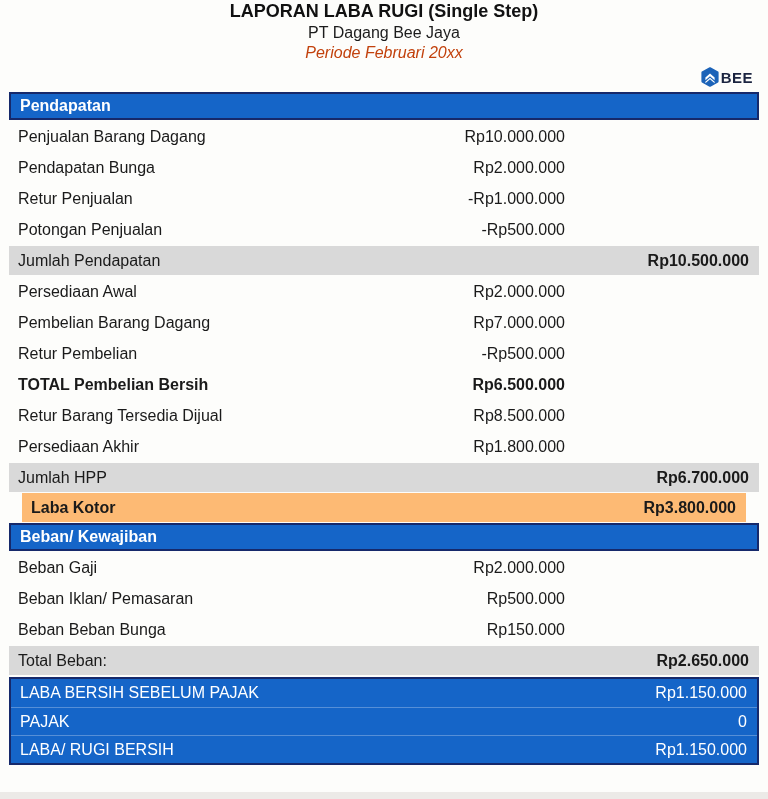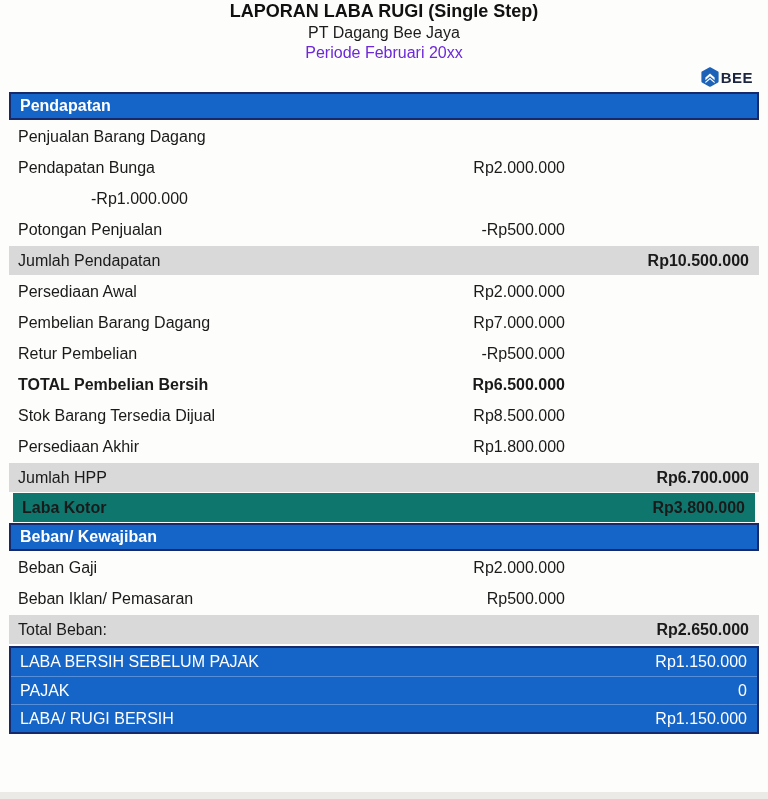--- a/index.html
+++ b/index.html
@@ -7,21 +7,21 @@
   body {
     background: #fdfdfb;
     font-family: "Liberation Sans", sans-serif;
     color: #1a1a1a;
     position: relative;
     overflow: hidden;
   }
   .doc-header { text-align: center; }
   .doc-title   { font-size: 18px; font-weight: bold; line-height: 1.25; color: #111; }
   .doc-company { font-size: 16px; line-height: 1.3; color: #1c1c1c; }
-  .doc-period  { font-size: 16px; line-height: 1.3; color: #6d28d9; }
+  .doc-period  { font-size: 16px; line-height: 1.3; color: #c2410c; font-style: italic; }
 
   .logo-row {
     display: flex; justify-content: flex-end; align-items: center;
     gap: 1px; padding-right: 15px; height: 24px; margin-top: 1px;
   }
   .logo-icon { display: inline-flex; }
   .logo-text { font-size: 15px; font-weight: bold; color: #1b2440; letter-spacing: 0.5px; }
 
   .report { margin: 3px 9px 0 9px; }
 
@@ -39,21 +39,21 @@
     border: 2px solid #16296b;
     color: #fff; font-weight: bold;
     height: 28px; font-size: 16px;
     margin: 1px 0;
   }
   .subtotal-light {
     background: #d9d9d9; height: 29px; margin: 1px 0;
   }
   .subtotal-light .total { font-weight: bold; }
   .subtotal-dark {
-    background: #0f766e; height: 29px; margin: 1px 4px;
+    background: #fdba74; height: 29px; margin: 1px 13px;
   }
   .subtotal-dark .label, .subtotal-dark .total { font-weight: bold; }
   .bold-row .label, .bold-row .amount { font-weight: bold; }
 
   .grand-block {
     border: 2px solid #16296b;
     background: #1565c8;
     color: #fff; font-weight: normal;
     margin-top: 2px;
   }
@@ -86,28 +86,30 @@
 </div>
 
 <div class="report">
 
   <div class="row section-row">
     <span class="label">Pendapatan</span>
   </div>
 
   <div class="row">
     <span class="label">Penjualan Barang Dagang</span>
+    <span class="amount">Rp10.000.000</span>
     <span class="total"></span>
   </div>
   <div class="row">
     <span class="label">Pendapatan Bunga</span>
     <span class="amount">Rp2.000.000</span>
     <span class="total"></span>
   </div>
   <div class="row">
+    <span class="label">Retur Penjualan</span>
     <span class="amount">-Rp1.000.000</span>
     <span class="total"></span>
   </div>
   <div class="row">
     <span class="label">Potongan Penjualan</span>
     <span class="amount">-Rp500.000</span>
     <span class="total"></span>
   </div>
 
   <div class="row subtotal-light">
@@ -130,21 +132,21 @@
     <span class="label">Retur Pembelian</span>
     <span class="amount">-Rp500.000</span>
     <span class="total"></span>
   </div>
   <div class="row bold-row">
     <span class="label">TOTAL Pembelian Bersih</span>
     <span class="amount">Rp6.500.000</span>
     <span class="total"></span>
   </div>
   <div class="row">
-    <span class="label">Stok Barang Tersedia Dijual</span>
+    <span class="label">Retur Barang Tersedia Dijual</span>
     <span class="amount">Rp8.500.000</span>
     <span class="total"></span>
   </div>
   <div class="row">
     <span class="label">Persediaan Akhir</span>
     <span class="amount">Rp1.800.000</span>
     <span class="total"></span>
   </div>
 
   <div class="row subtotal-light">
@@ -164,20 +166,25 @@
   </div>
 
   <div class="row">
     <span class="label">Beban Gaji</span>
     <span class="amount">Rp2.000.000</span>
     <span class="total"></span>
   </div>
   <div class="row">
     <span class="label">Beban Iklan/ Pemasaran</span>
     <span class="amount">Rp500.000</span>
+    <span class="total"></span>
+  </div>
+  <div class="row">
+    <span class="label">Beban Beban Bunga</span>
+    <span class="amount">Rp150.000</span>
     <span class="total"></span>
   </div>
 
   <div class="row subtotal-light">
     <span class="label">Total Beban:</span>
     <span class="amount"></span>
     <span class="total">Rp2.650.000</span>
   </div>
 
   <div class="grand-block">

